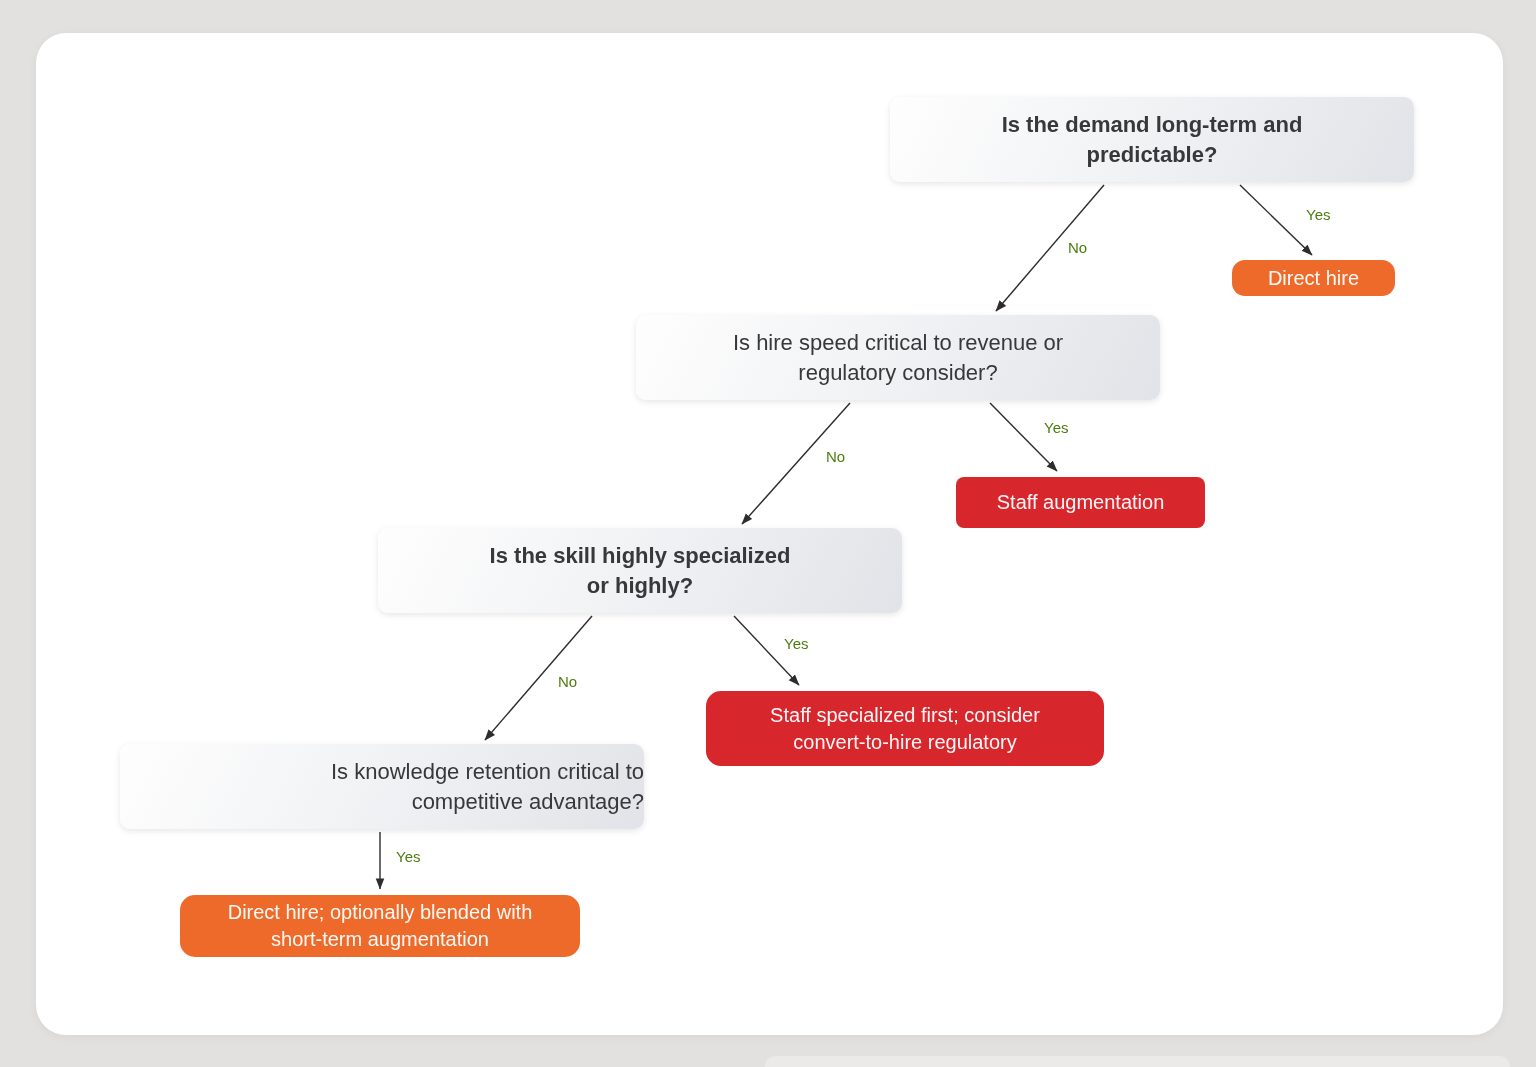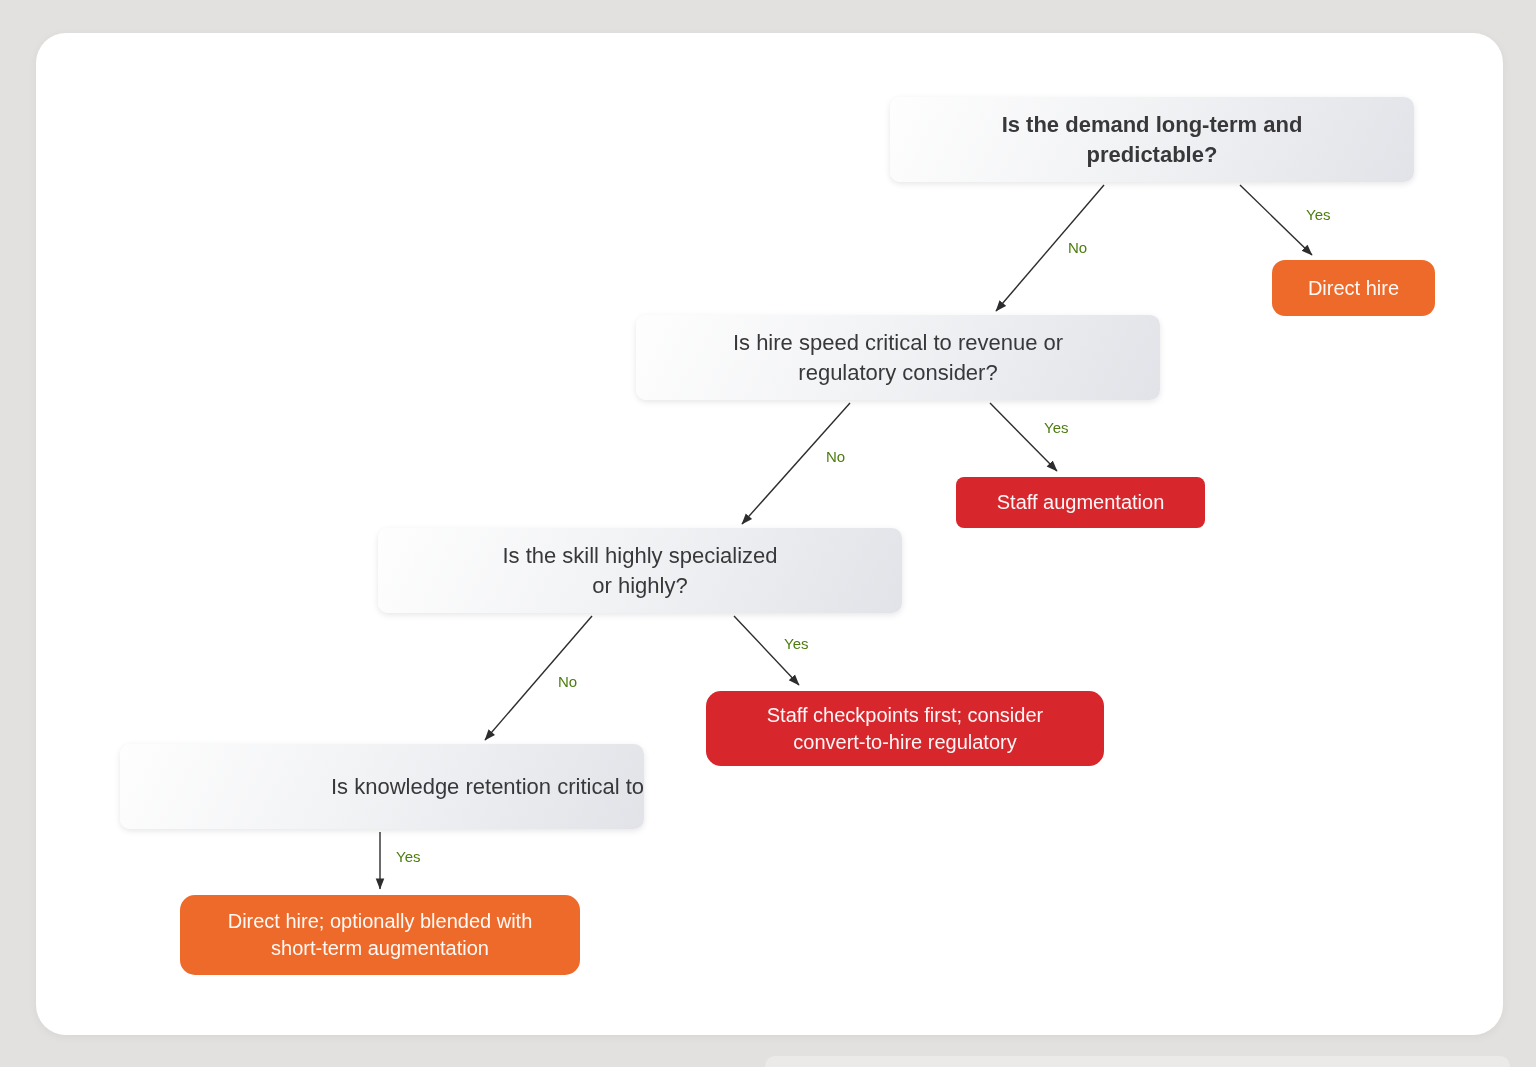--- a/index.html
+++ b/index.html
@@ -72,26 +72,26 @@
   .obox.orange { background: #ee6a2a; }
   .obox.red    { background: #d7262c; }
   .edge-label {
     position: absolute;
     font-size: 15px;
     color: #4d7c0f;
     font-weight: 500;
   }
   .q1 { left: 890px;  top: 97px;  width: 524px; height: 85px; font-weight: bold; }
   .q2 { left: 636px;  top: 315px; width: 524px; height: 85px; }
-  .q3 { left: 378px;  top: 528px; width: 524px; height: 85px; }
+  .q3 { left: 378px;  top: 528px; width: 524px; height: 85px; font-weight: bold; }
   .q4 { left: 120px;  top: 744px; width: 524px; height: 85px; align-items: flex-end; }
-  .r1 { left: 1232px; top: 260px; width: 163px; height: 56px; border-radius: 13px; font-size: 20px; margin-left: 40px; }
+  .r1 { left: 1232px; top: 260px; width: 163px; height: 36px; border-radius: 13px; font-size: 20px; }
   .r2 { left: 956px;  top: 477px; width: 249px; height: 51px; border-radius: 8px; font-size: 20px; }
   .r3 { left: 706px;  top: 691px; width: 398px; height: 75px; border-radius: 15px; font-size: 20px; line-height: 27px; }
-  .r4 { left: 180px;  top: 895px; width: 400px; height: 80px; border-radius: 15px; font-size: 20px; line-height: 27px; align-items: center; }
+  .r4 { left: 180px;  top: 895px; width: 400px; height: 62px; border-radius: 15px; font-size: 20px; line-height: 27px; align-items: center; }
   .l1 { left: 1068px; top: 239px; }
   .l2 { left: 1306px; top: 206px; }
   .l3 { left: 1044px; top: 419px; }
   .l4 { left: 826px;  top: 448px; }
   .l5 { left: 784px;  top: 635px; }
   .l6 { left: 558px;  top: 673px; }
   .l7 { left: 396px;  top: 848px; }
 </style>
 </head>
 <body>
@@ -125,32 +125,33 @@
     <span>regulatory consider?</span>
   </div>
 
   <div class="qbox q3">
     <span>Is the skill highly specialized</span>
     <span>or highly?</span>
   </div>
 
   <div class="qbox q4">
     <span>Is knowledge retention critical to</span>
+    <span>competitive advantage?</span>
   </div>
 
   <div class="obox orange r1">
     <span>Direct hire</span>
   </div>
 
   <div class="obox red r2">
     <span>Staff augmentation</span>
   </div>
 
   <div class="obox red r3">
-    <span>Staff checkpoints first; consider</span>
+    <span>Staff specialized first; consider</span>
     <span>convert-to-hire regulatory</span>
   </div>
 
   <div class="obox orange r4">
     <span>Direct hire; optionally blended with</span>
     <span>short-term augmentation</span>
   </div>
 
   <span class="edge-label l1">No</span>
   <span class="edge-label l2">Yes</span>

